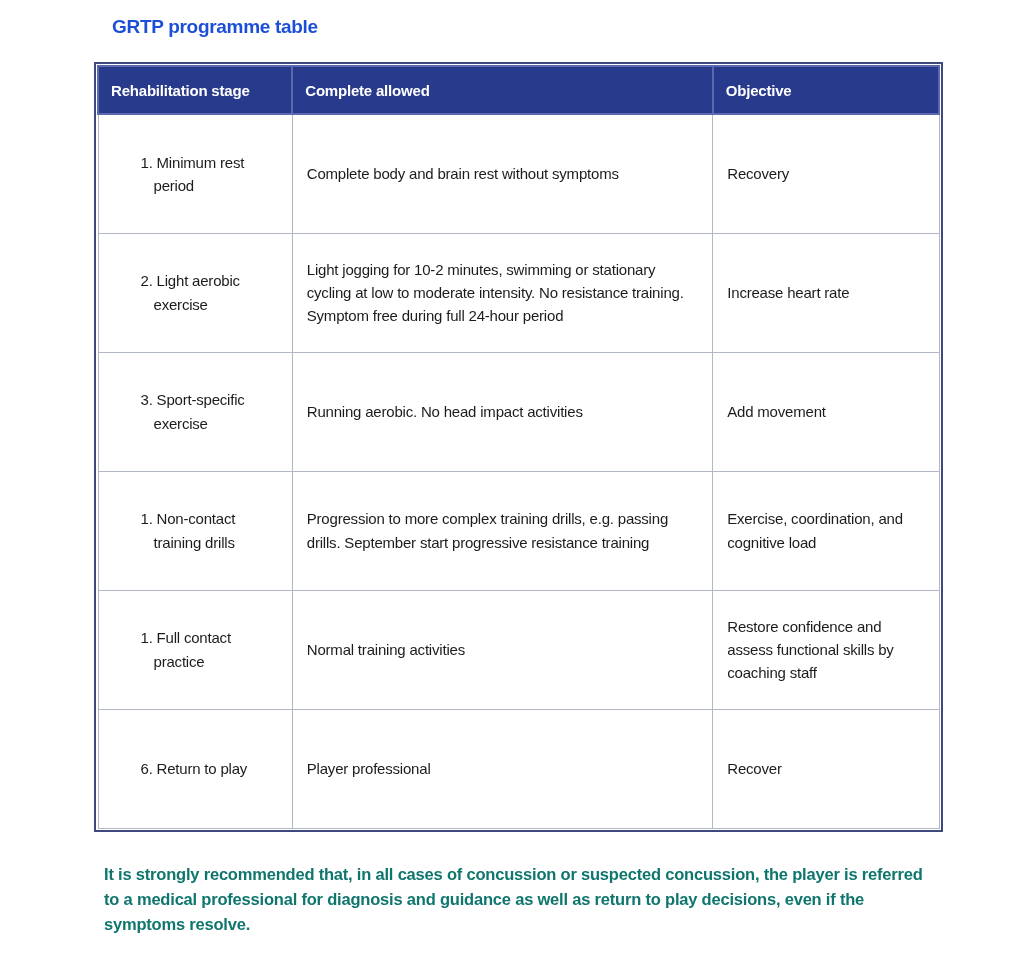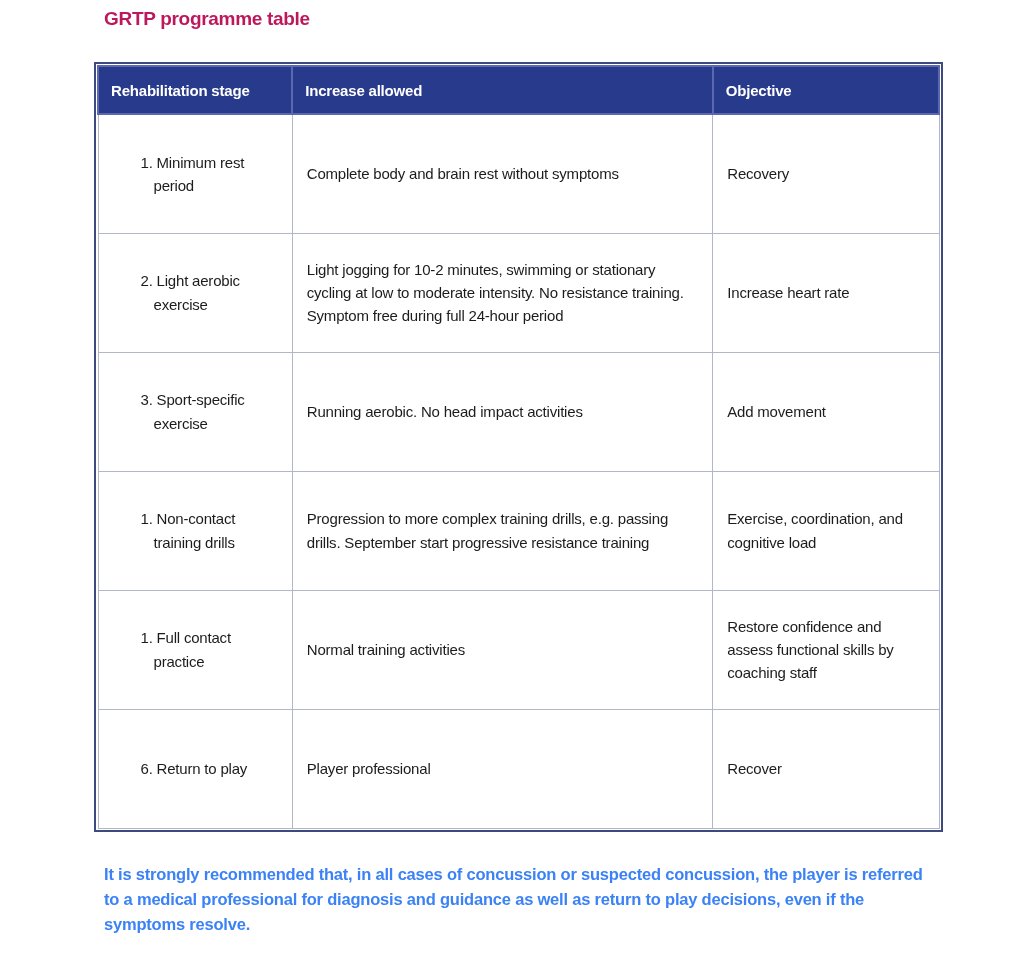--- a/index.html
+++ b/index.html
@@ -18,24 +18,24 @@
     position: relative;
     width: 1024px;
     height: 974px;
     background: #ffffff;
     overflow: hidden;
   }
   .doc-title {
     position: absolute;
     left: 104px;
     top: 8px;
-    margin: 0;
+    margin: 8px;
     font-size: 19px;
     font-weight: bold;
-    color: #be185d;
+    color: #1d4ed8;
     letter-spacing: -0.3px;
   }
   .table-wrap {
     position: absolute;
     left: 94px;
     top: 62px;
     width: 849px;
     box-sizing: border-box;
     border: 2px solid var(--outer-border, #3e4a7e);
     background: #ffffff;
@@ -81,42 +81,42 @@
   }
   .footnote {
     position: absolute;
     left: 104px;
     top: 862px;
     width: 822px;
     margin: 0;
     font-size: 16.5px;
     font-weight: bold;
     line-height: 1.5;
-    color: #3b82f6;
+    color: #0f766e;
     letter-spacing: -0.2px;
   }
 </style>
 </head>
 <body>
 
 <div class="page">
 
   <h1 class="doc-title">GRTP programme table</h1>
 
   <div class="table-wrap">
     <table>
       <colgroup>
         <col class="c1">
           <col class="c2">
           <col class="c3">
       </colgroup>
       <thead>
         <tr>
           <th>Rehabilitation stage</th>
-          <th>Increase allowed</th>
+          <th>Complete allowed</th>
           <th>Objective</th>
         </tr>
       </thead>
       <tbody>
   <tr>
     <td>
       <span class="hang">1. Minimum rest period</span>
     </td>
     <td>Complete body and brain rest without symptoms</td>
     <td>Recovery</td>

